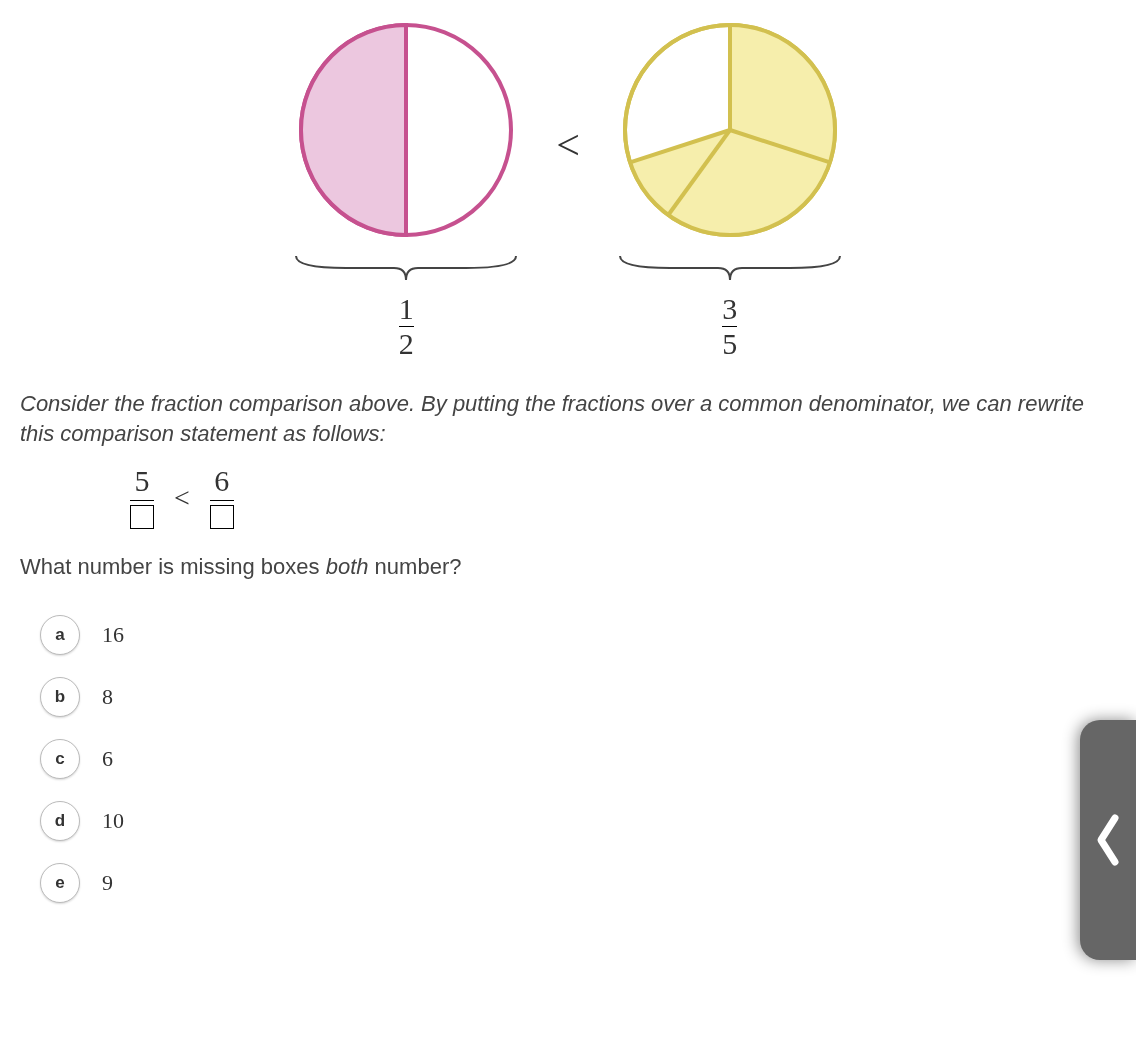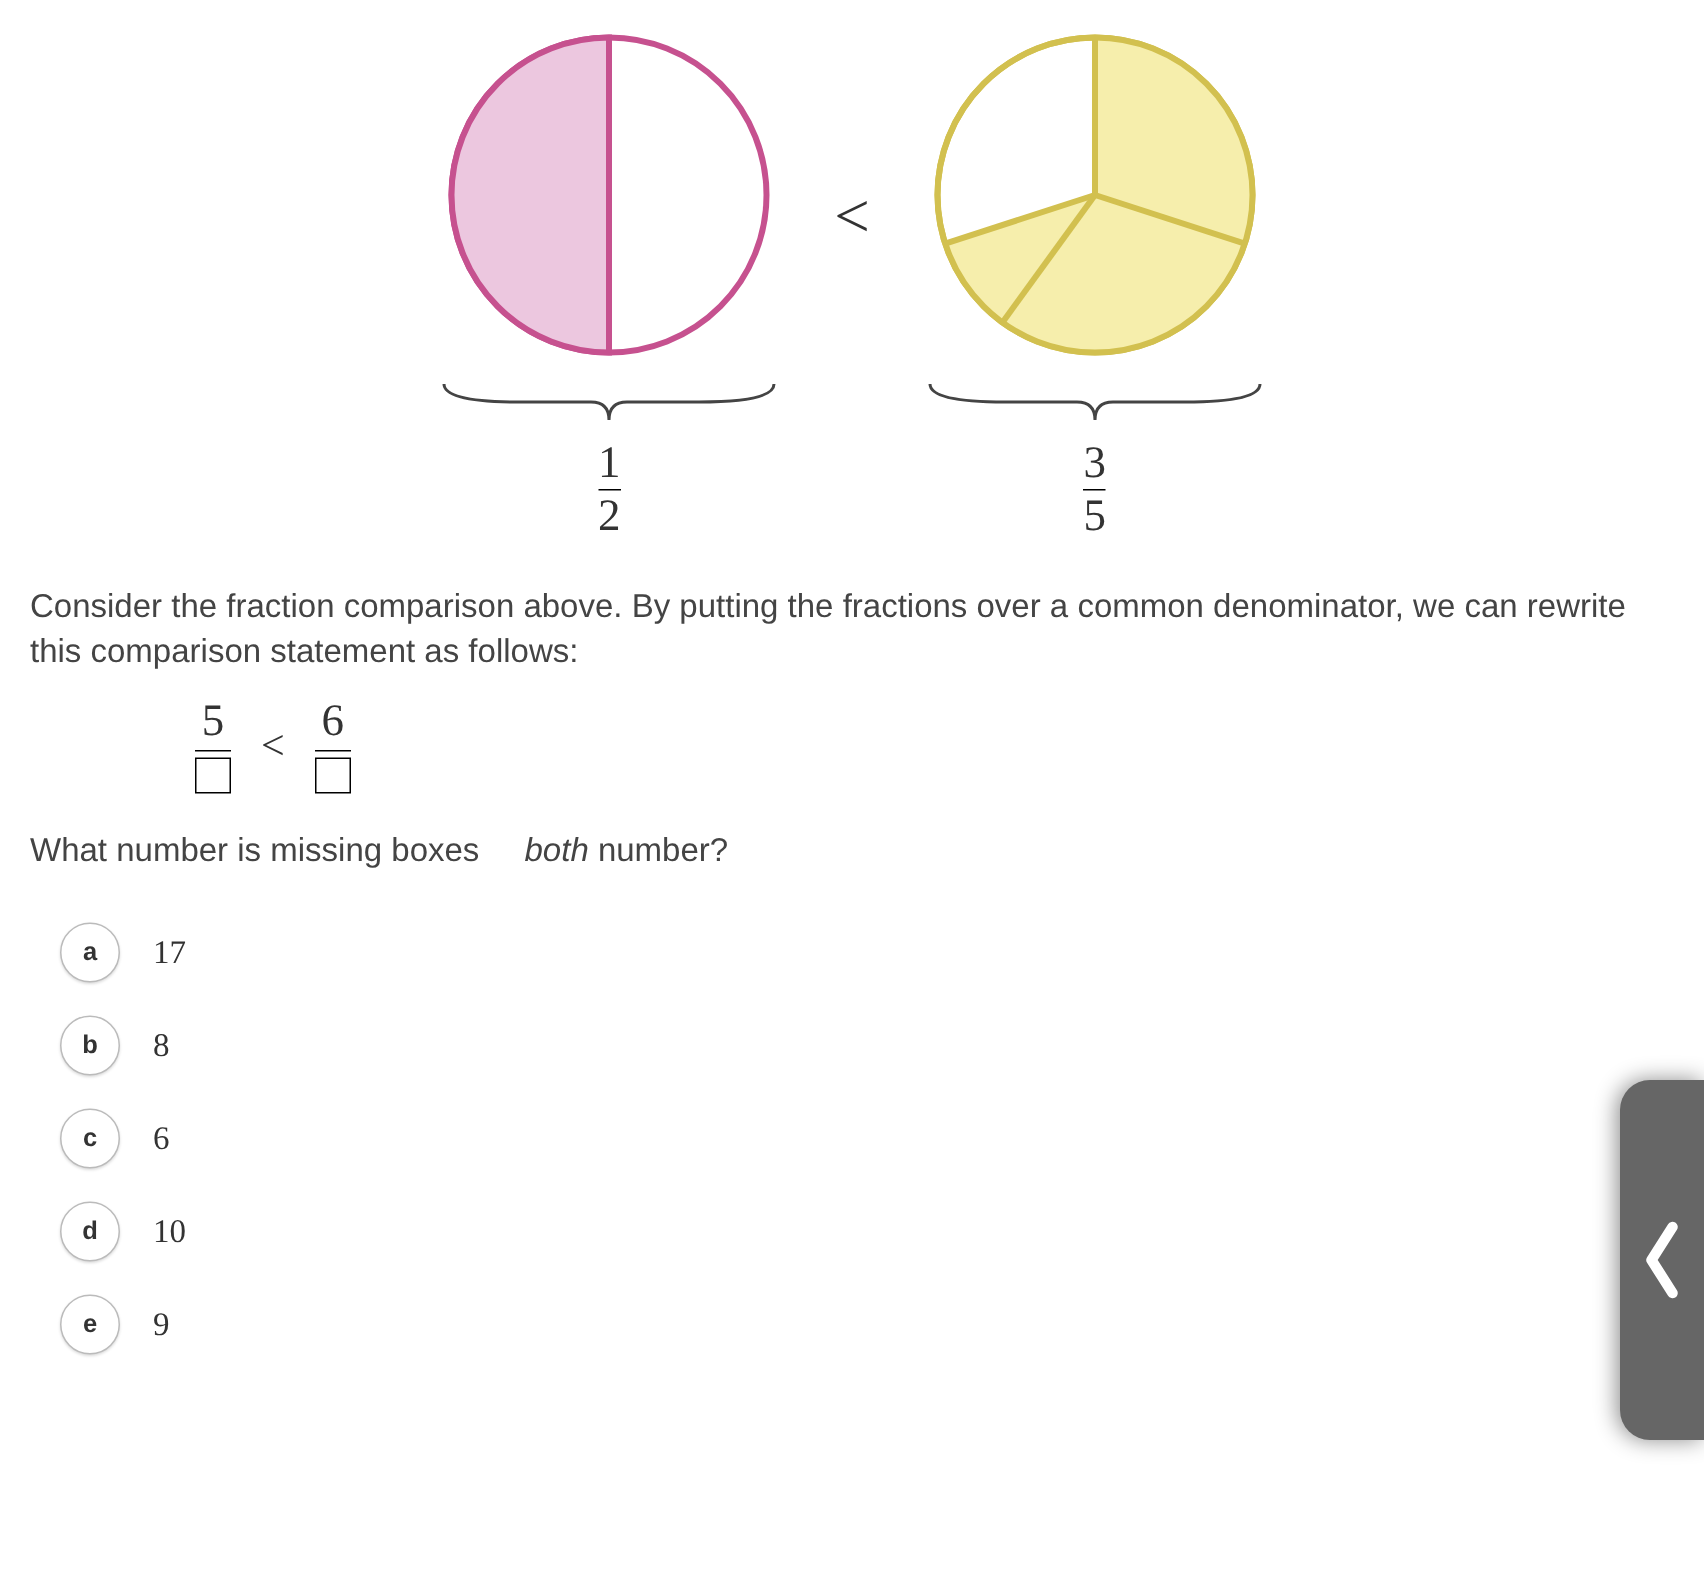--- a/index.html
+++ b/index.html
@@ -47,20 +47,21 @@
   .frac-label .bar {
     width: 100%;
     border-top: 1.5px solid #000;
     margin: 2px 0;
   }
   .question-text {
     font-size: 22px;
     color: #444;
     margin: 30px 0 10px 0;
     line-height: 1.35;
+    font-style: italic;
   }
   .equation {
     display: flex;
     align-items: center;
     gap: 20px;
     margin: 18px 0 18px 110px;
     font-family: "Times New Roman", serif;
     font-size: 30px;
   }
   .equation .lt {
@@ -82,21 +83,20 @@
     height: 22px;
     border: 1.5px solid #000;
     display: inline-block;
   }
   .followup {
     font-size: 22px;
     color: #444;
     margin: 25px 0 35px 0;
   }
   .followup em {
-    margin-left: 24px;
   }
   .options {
     display: flex;
     flex-direction: column;
     gap: 22px;
     margin-left: 20px;
   }
   .option {
     display: flex;
     align-items: center;
@@ -205,21 +205,21 @@
     </span>
   </div>
 
   <p class="followup">
     <span>What number is missing boxes </span><em>both</em><span> number?</span>
   </p>
 
   <div class="options">
     <div class="option">
       <span class="letter">a</span>
-      <span>17</span>
+      <span>16</span>
     </div>
     <div class="option">
       <span class="letter">b</span>
       <span>8</span>
     </div>
     <div class="option">
       <span class="letter">c</span>
       <span>6</span>
     </div>
     <div class="option">

